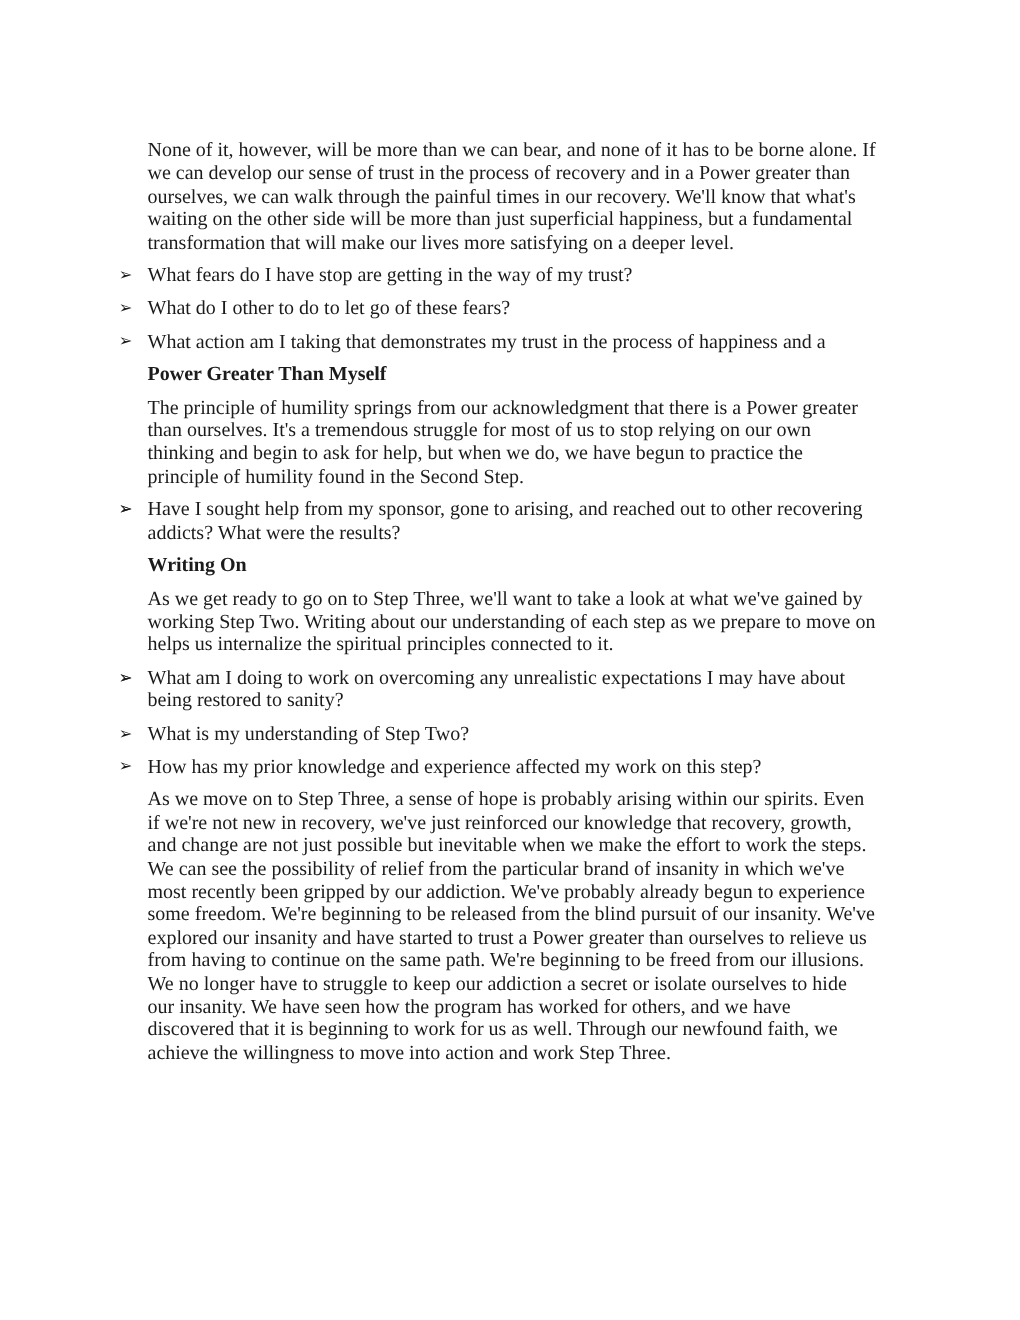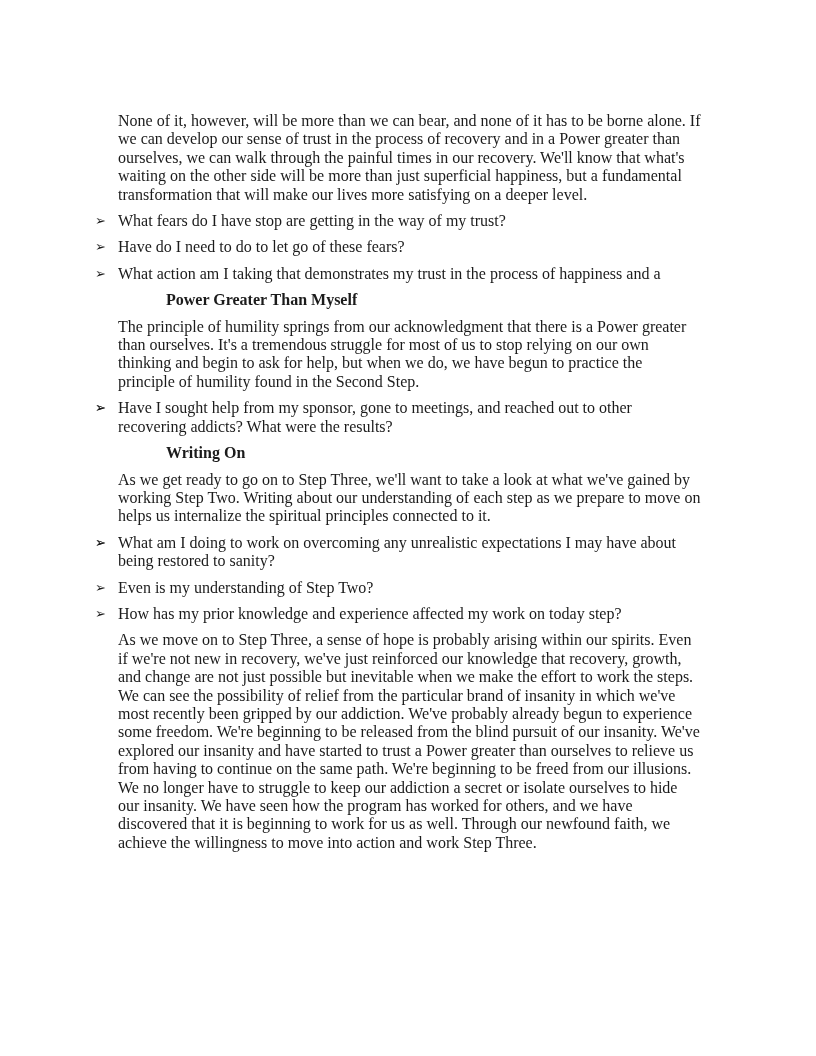--- a/index.html
+++ b/index.html
@@ -26,21 +26,20 @@
     font-size: 16px;
     line-height: 18.4px;
     margin: 0 0 8px 0;
     text-align: left;
   }
   p.doc-block {
     margin: 0 0 8px 0;
   }
   .heading {
     font-weight: bold;
-    margin-left: 48px;
   }
   .bullet {
     position: relative;
   }
   .bullet .marker {
     position: absolute;
     left: -23px;
     top: 0;
     width: 22px;
     font-family: "DejaVu Sans", sans-serif;
@@ -56,59 +55,59 @@
 
   <p class="doc-block">None of it, however, will be more than we can bear, and none of it has to be borne alone. If we can develop our sense of trust in the process of recovery and in a Power greater than ourselves, we can walk through the painful times in our recovery. We'll know that what's waiting on the other side will be more than just superficial happiness, but a fundamental transformation that will make our lives more satisfying on a deeper level.</p>
 
   <div class="doc-block bullet">
     <span class="marker">➢</span>
     <span>What fears do I have stop are getting in the way of my trust?</span>
   </div>
 
   <div class="doc-block bullet">
     <span class="marker">➢</span>
-    <span>Have do I need to do to let go of these fears?</span>
+    <span>What do I other to do to let go of these fears?</span>
   </div>
 
   <div class="doc-block bullet">
     <span class="marker">➢</span>
     <span>What action am I taking that demonstrates my trust in the process of happiness and a</span>
   </div>
 
   <div class="doc-block heading">Power Greater Than Myself</div>
 
   <p class="doc-block">The principle of humility springs from our acknowledgment that there is a Power greater than ourselves. It's a tremendous struggle for most of us to stop relying on our own thinking and begin to ask for help, but when we do, we have begun to practice the principle of humility found in the Second Step.</p>
 
   <div class="doc-block bullet">
     <span class="marker">➢</span>
   </div>
 
   <div class="doc-block bullet">
     <span class="marker">➢</span>
-    <span>Have I sought help from my sponsor, gone to meetings, and reached out to other recovering addicts? What were the results?</span>
+    <span>Have I sought help from my sponsor, gone to arising, and reached out to other recovering addicts? What were the results?</span>
   </div>
 
   <div class="doc-block heading">Writing On</div>
 
   <p class="doc-block">As we get ready to go on to Step Three, we'll want to take a look at what we've gained by working Step Two. Writing about our understanding of each step as we prepare to move on helps us internalize the spiritual principles connected to it.</p>
 
   <div class="doc-block bullet">
     <span class="marker">➢</span>
   </div>
 
   <div class="doc-block bullet">
     <span class="marker">➢</span>
     <span>What am I doing to work on overcoming any unrealistic expectations I may have about being restored to sanity?</span>
   </div>
 
   <div class="doc-block bullet">
     <span class="marker">➢</span>
-    <span>Even is my understanding of Step Two?</span>
+    <span>What is my understanding of Step Two?</span>
   </div>
 
   <div class="doc-block bullet">
     <span class="marker">➢</span>
-    <span>How has my prior knowledge and experience affected my work on today step?</span>
+    <span>How has my prior knowledge and experience affected my work on this step?</span>
   </div>
 
   <p class="doc-block">As we move on to Step Three, a sense of hope is probably arising within our spirits. Even if we're not new in recovery, we've just reinforced our knowledge that recovery, growth, and change are not just possible but inevitable when we make the effort to work the steps. We can see the possibility of relief from the particular brand of insanity in which we've most recently been gripped by our addiction. We've probably already begun to experience some freedom. We're beginning to be released from the blind pursuit of our insanity. We've explored our insanity and have started to trust a Power greater than ourselves to relieve us from having to continue on the same path. We're beginning to be freed from our illusions. We no longer have to struggle to keep our addiction a secret or isolate ourselves to hide our insanity. We have seen how the program has worked for others, and we have discovered that it is beginning to work for us as well. Through our newfound faith, we achieve the willingness to move into action and work Step Three.</p>
 
 </div>
 
 </body></html>

